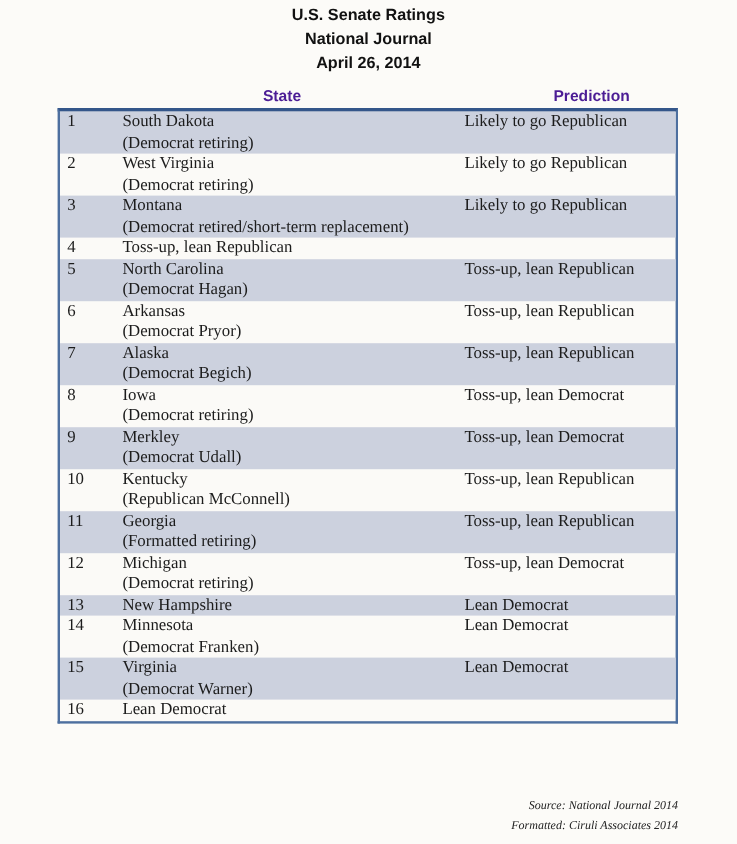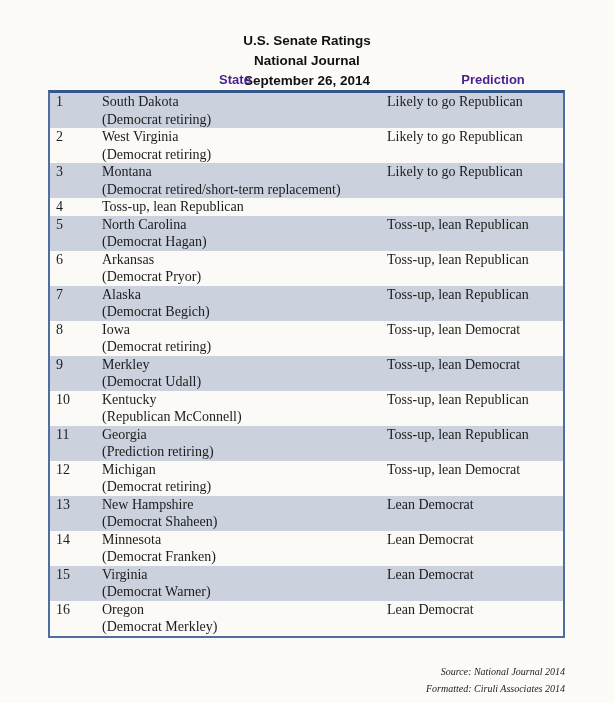--- a/index.html
+++ b/index.html
@@ -12,21 +12,20 @@
     overflow: hidden;
   }
   .title-block {
     padding-top: 3px;
     text-align: center;
     font-family: "Liberation Sans", sans-serif;
     font-weight: bold;
     font-size: 13.5px;
     line-height: 20px;
     color: #111;
-    margin-top: 28px;
   }
   .col-headers {
     position: absolute;
     left: 48px; top: 72px;
     width: 517px; height: 17px;
     font-family: "Liberation Sans", sans-serif;
     font-weight: bold;
     font-size: 13px;
     color: #4c1d95;
   }
@@ -65,21 +64,21 @@
     line-height: 16.5px;
     color: #222;
   }
 </style>
 </head>
 <body>
 
 <div class="title-block">
   <div>U.S. Senate Ratings</div>
   <div>National Journal</div>
-  <div>September 26, 2014</div>
+  <div>April 26, 2014</div>
 </div>
 
 <div class="col-headers">
   <span class="col-header-state">State</span>
   <span class="col-header-pred">Prediction</span>
 </div>
 
 <div class="ratings-table" id="rows-container">
   <div class="row shaded">
     <div class="cell-rank">1</div>
@@ -164,39 +163,38 @@
       <div class="state-name">Kentucky</div>
       <div class="state-note">(Republican McConnell)</div>
     </div>
     <div class="cell-pred">Toss-up, lean Republican</div>
   </div>
 
   <div class="row shaded">
     <div class="cell-rank">11</div>
     <div class="cell-state">
       <div class="state-name">Georgia</div>
-      <div class="state-note">(Prediction retiring)</div>
+      <div class="state-note">(Formatted retiring)</div>
     </div>
     <div class="cell-pred">Toss-up, lean Republican</div>
   </div>
 
   <div class="row">
     <div class="cell-rank">12</div>
     <div class="cell-state">
       <div class="state-name">Michigan</div>
       <div class="state-note">(Democrat retiring)</div>
     </div>
     <div class="cell-pred">Toss-up, lean Democrat</div>
   </div>
 
   <div class="row shaded">
     <div class="cell-rank">13</div>
     <div class="cell-state">
       <div class="state-name">New Hampshire</div>
-      <div class="state-note">(Democrat Shaheen)</div>
     </div>
     <div class="cell-pred">Lean Democrat</div>
   </div>
 
   <div class="row">
     <div class="cell-rank">14</div>
     <div class="cell-state">
       <div class="state-name">Minnesota</div>
       <div class="state-note">(Democrat Franken)</div>
     </div>
@@ -207,24 +205,20 @@
     <div class="cell-rank">15</div>
     <div class="cell-state">
       <div class="state-name">Virginia</div>
       <div class="state-note">(Democrat Warner)</div>
     </div>
     <div class="cell-pred">Lean Democrat</div>
   </div>
 
   <div class="row">
     <div class="cell-rank">16</div>
-    <div class="cell-state">
-      <div class="state-name">Oregon</div>
-      <div class="state-note">(Democrat Merkley)</div>
-    </div>
     <div class="cell-pred">Lean Democrat</div>
   </div>
 </div>
 
 <div class="page-footer">
   <div>Source: National Journal 2014</div>
   <div>Formatted: Ciruli Associates 2014</div>
 </div>
 
 </body></html>

